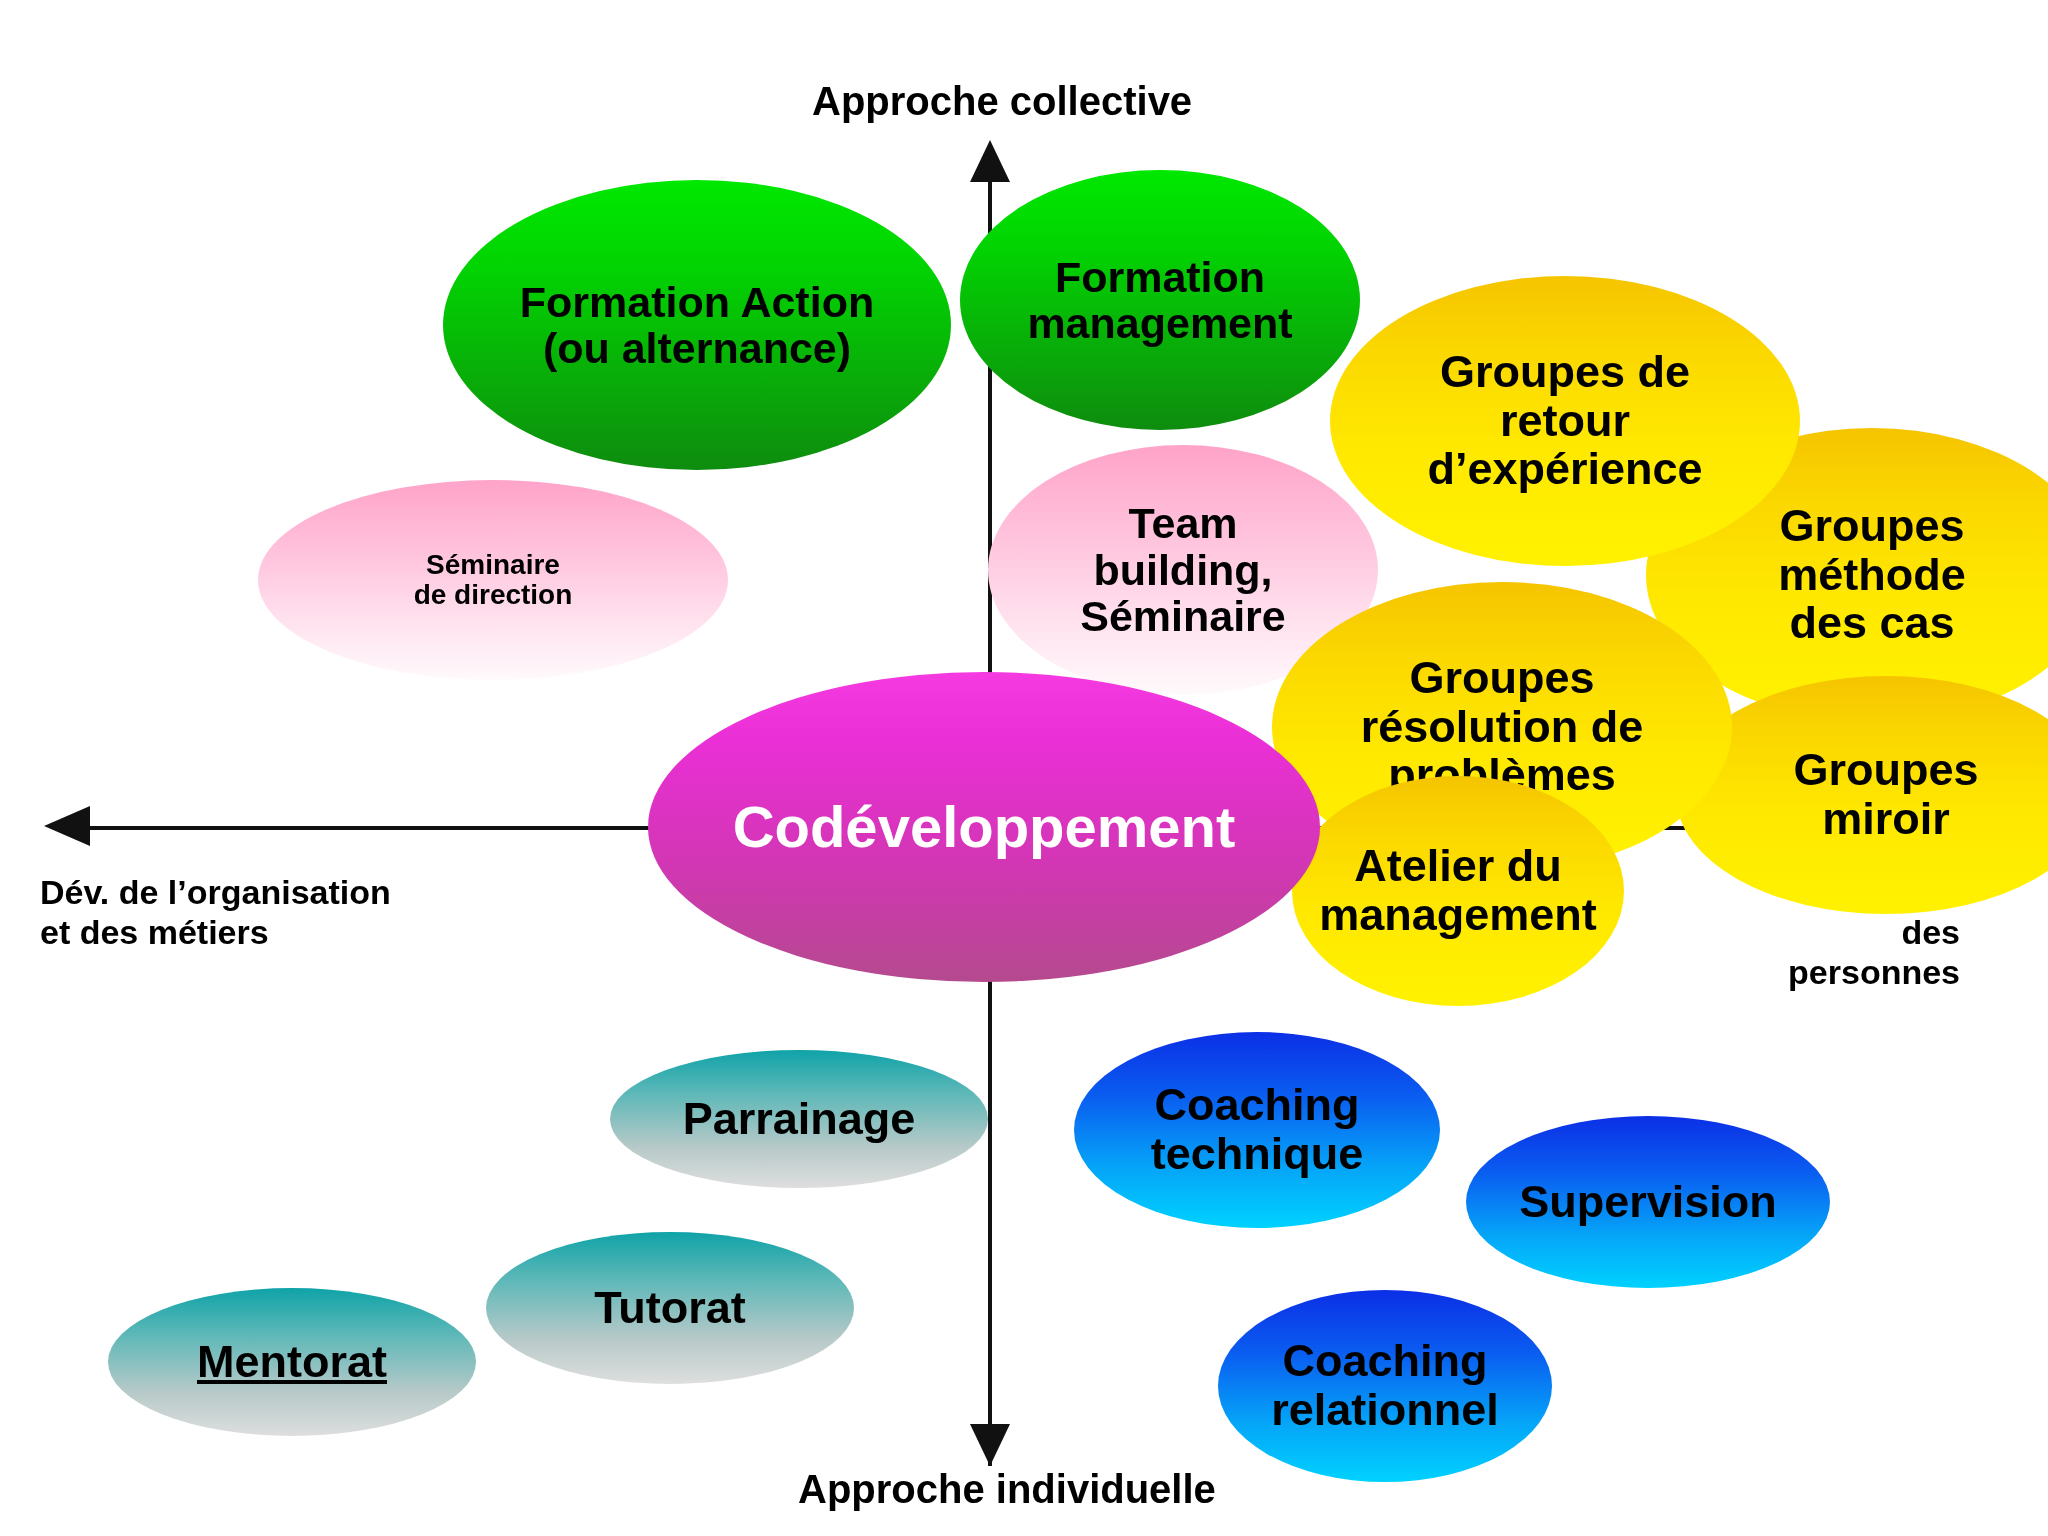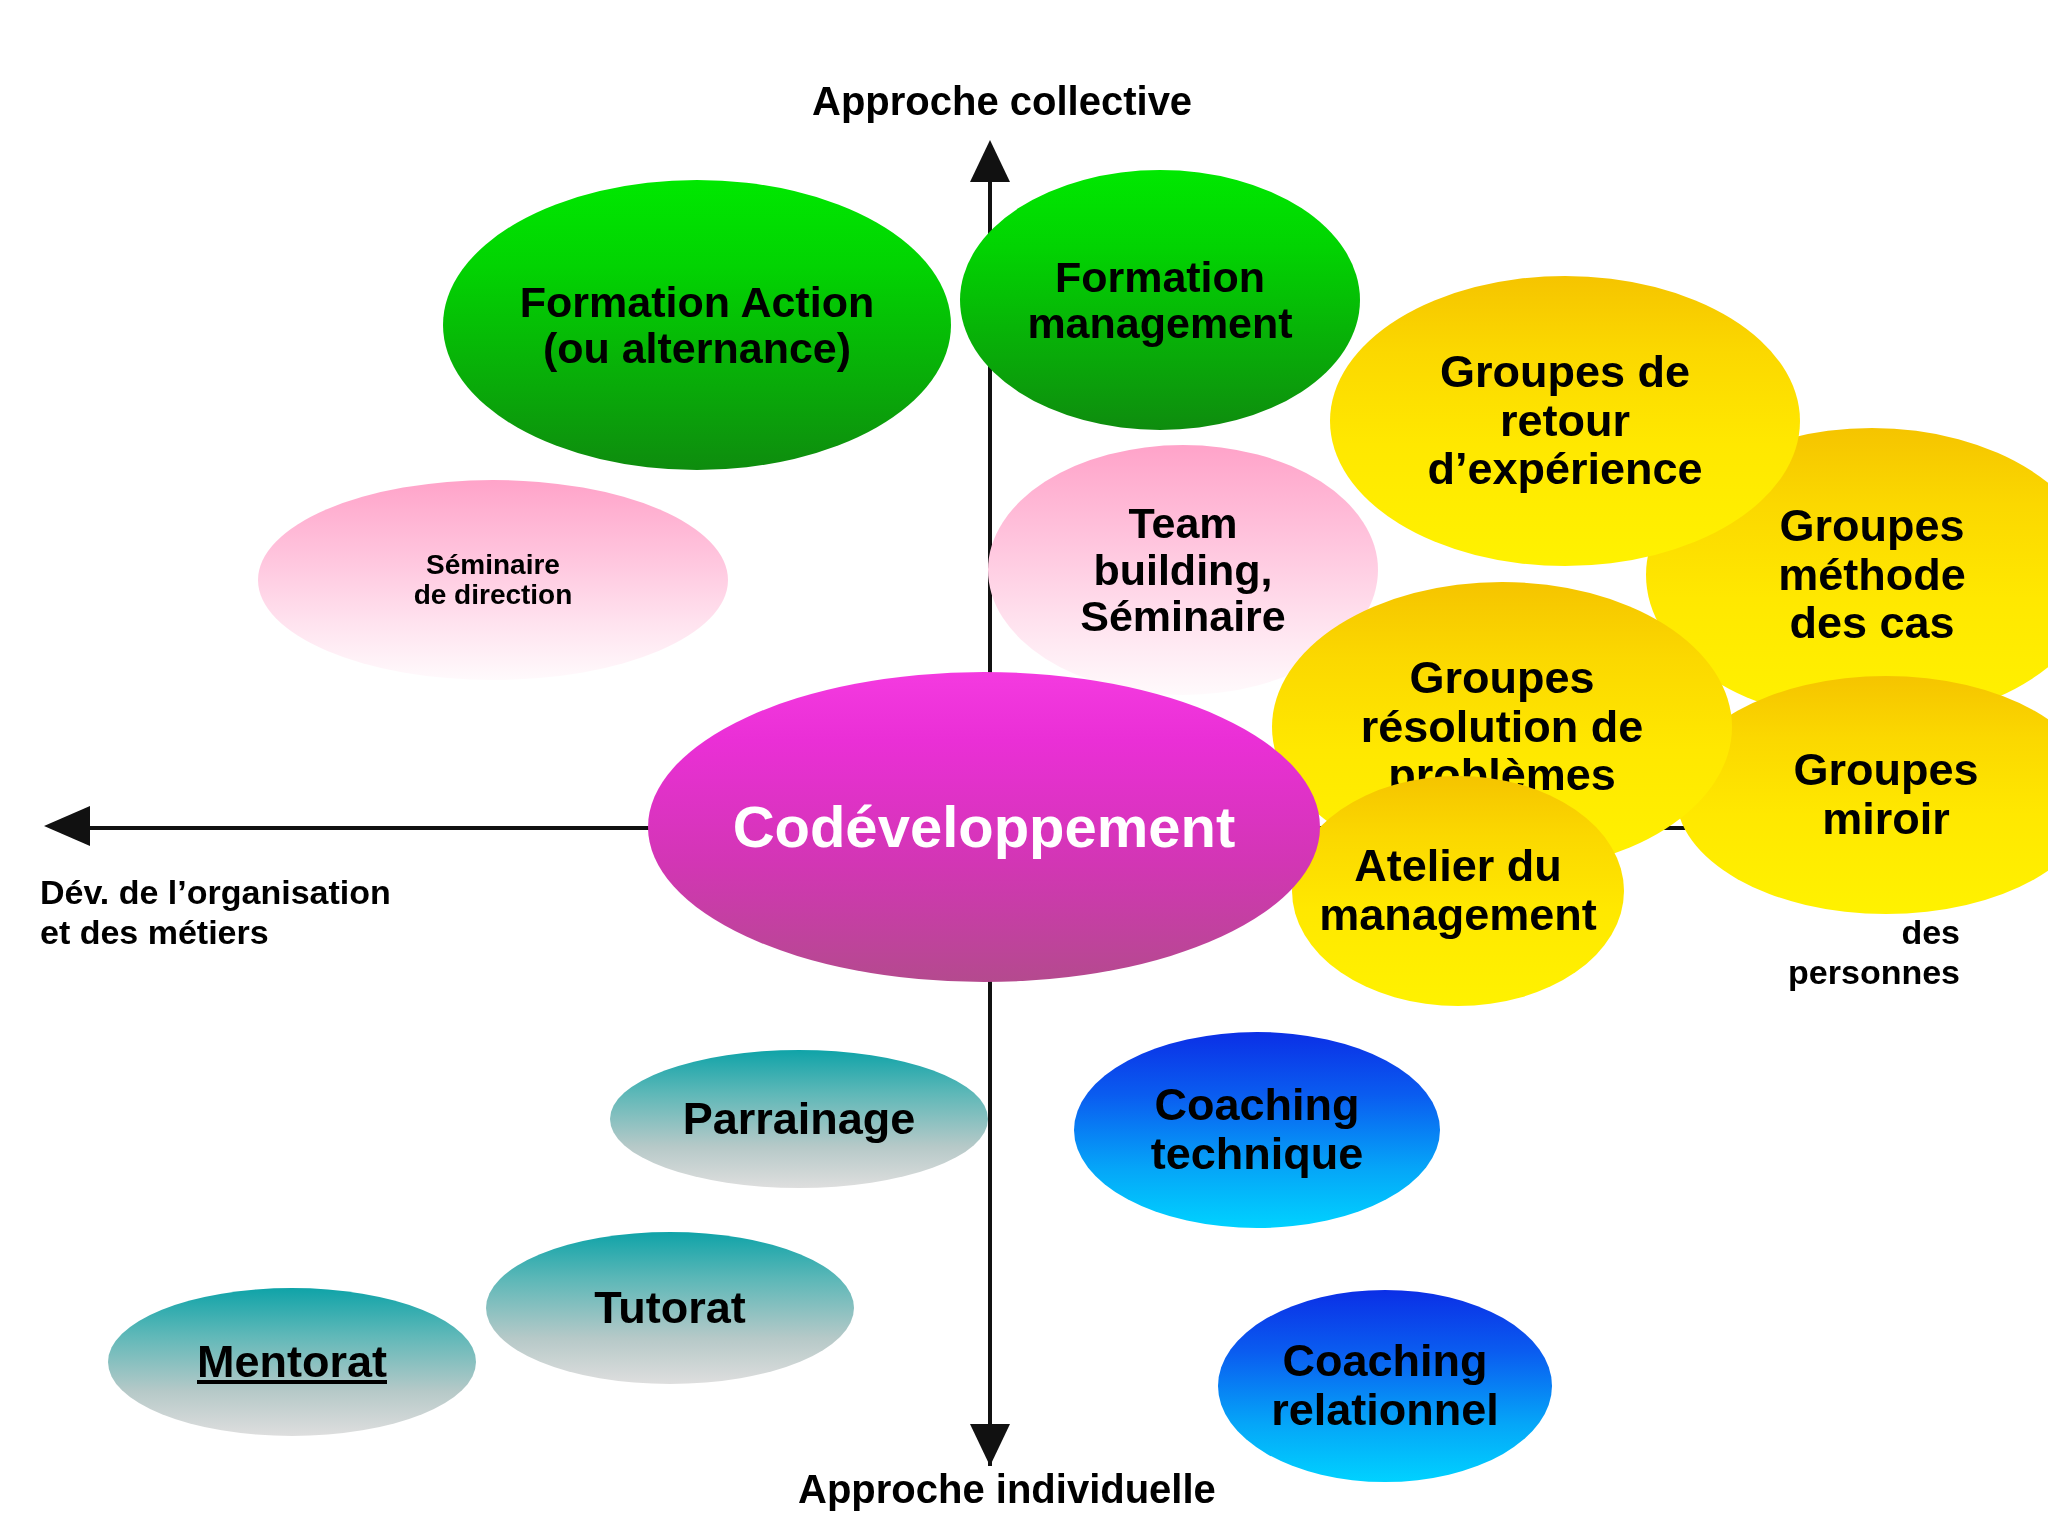--- a/index.html
+++ b/index.html
@@ -194,20 +194,23 @@
 
   <div class="node fill-teal" style="left:108px; top:1288px; width:368px; height:148px; font-size:45px; z-index:5;text-decoration:underline;">
     <span>Mentorat</span>
   </div>
 
   <div class="node fill-blue" style="left:1074px; top:1032px; width:366px; height:196px; font-size:45px; z-index:6;">
     <span>Coaching
 technique</span>
   </div>
 
+  <div class="node fill-blue" style="left:1466px; top:1116px; width:364px; height:172px; font-size:45px; z-index:6;">
+    <span>Supervision</span>
+  </div>
 
   <div class="node fill-blue" style="left:1218px; top:1290px; width:334px; height:192px; font-size:45px; z-index:6;">
     <span>Coaching
 relationnel</span>
   </div>
 
   <div class="axis-line" id="axis-v-line"></div>
   <div class="axis-line" id="axis-h-line"></div>
   <div class="arrow" id="arrow-up"></div>
   <div class="arrow" id="arrow-down"></div>

